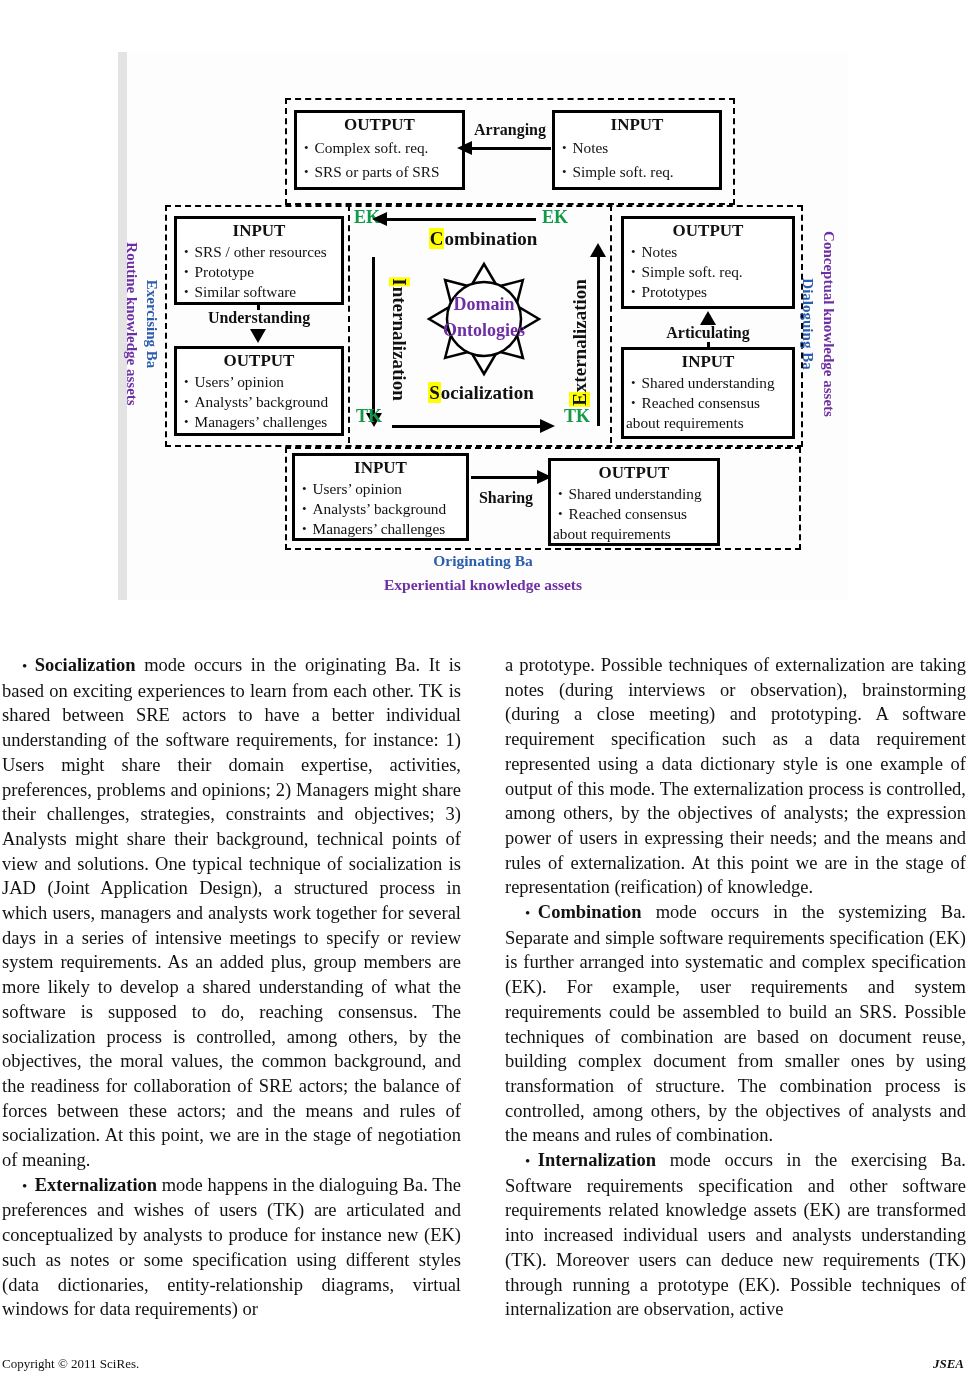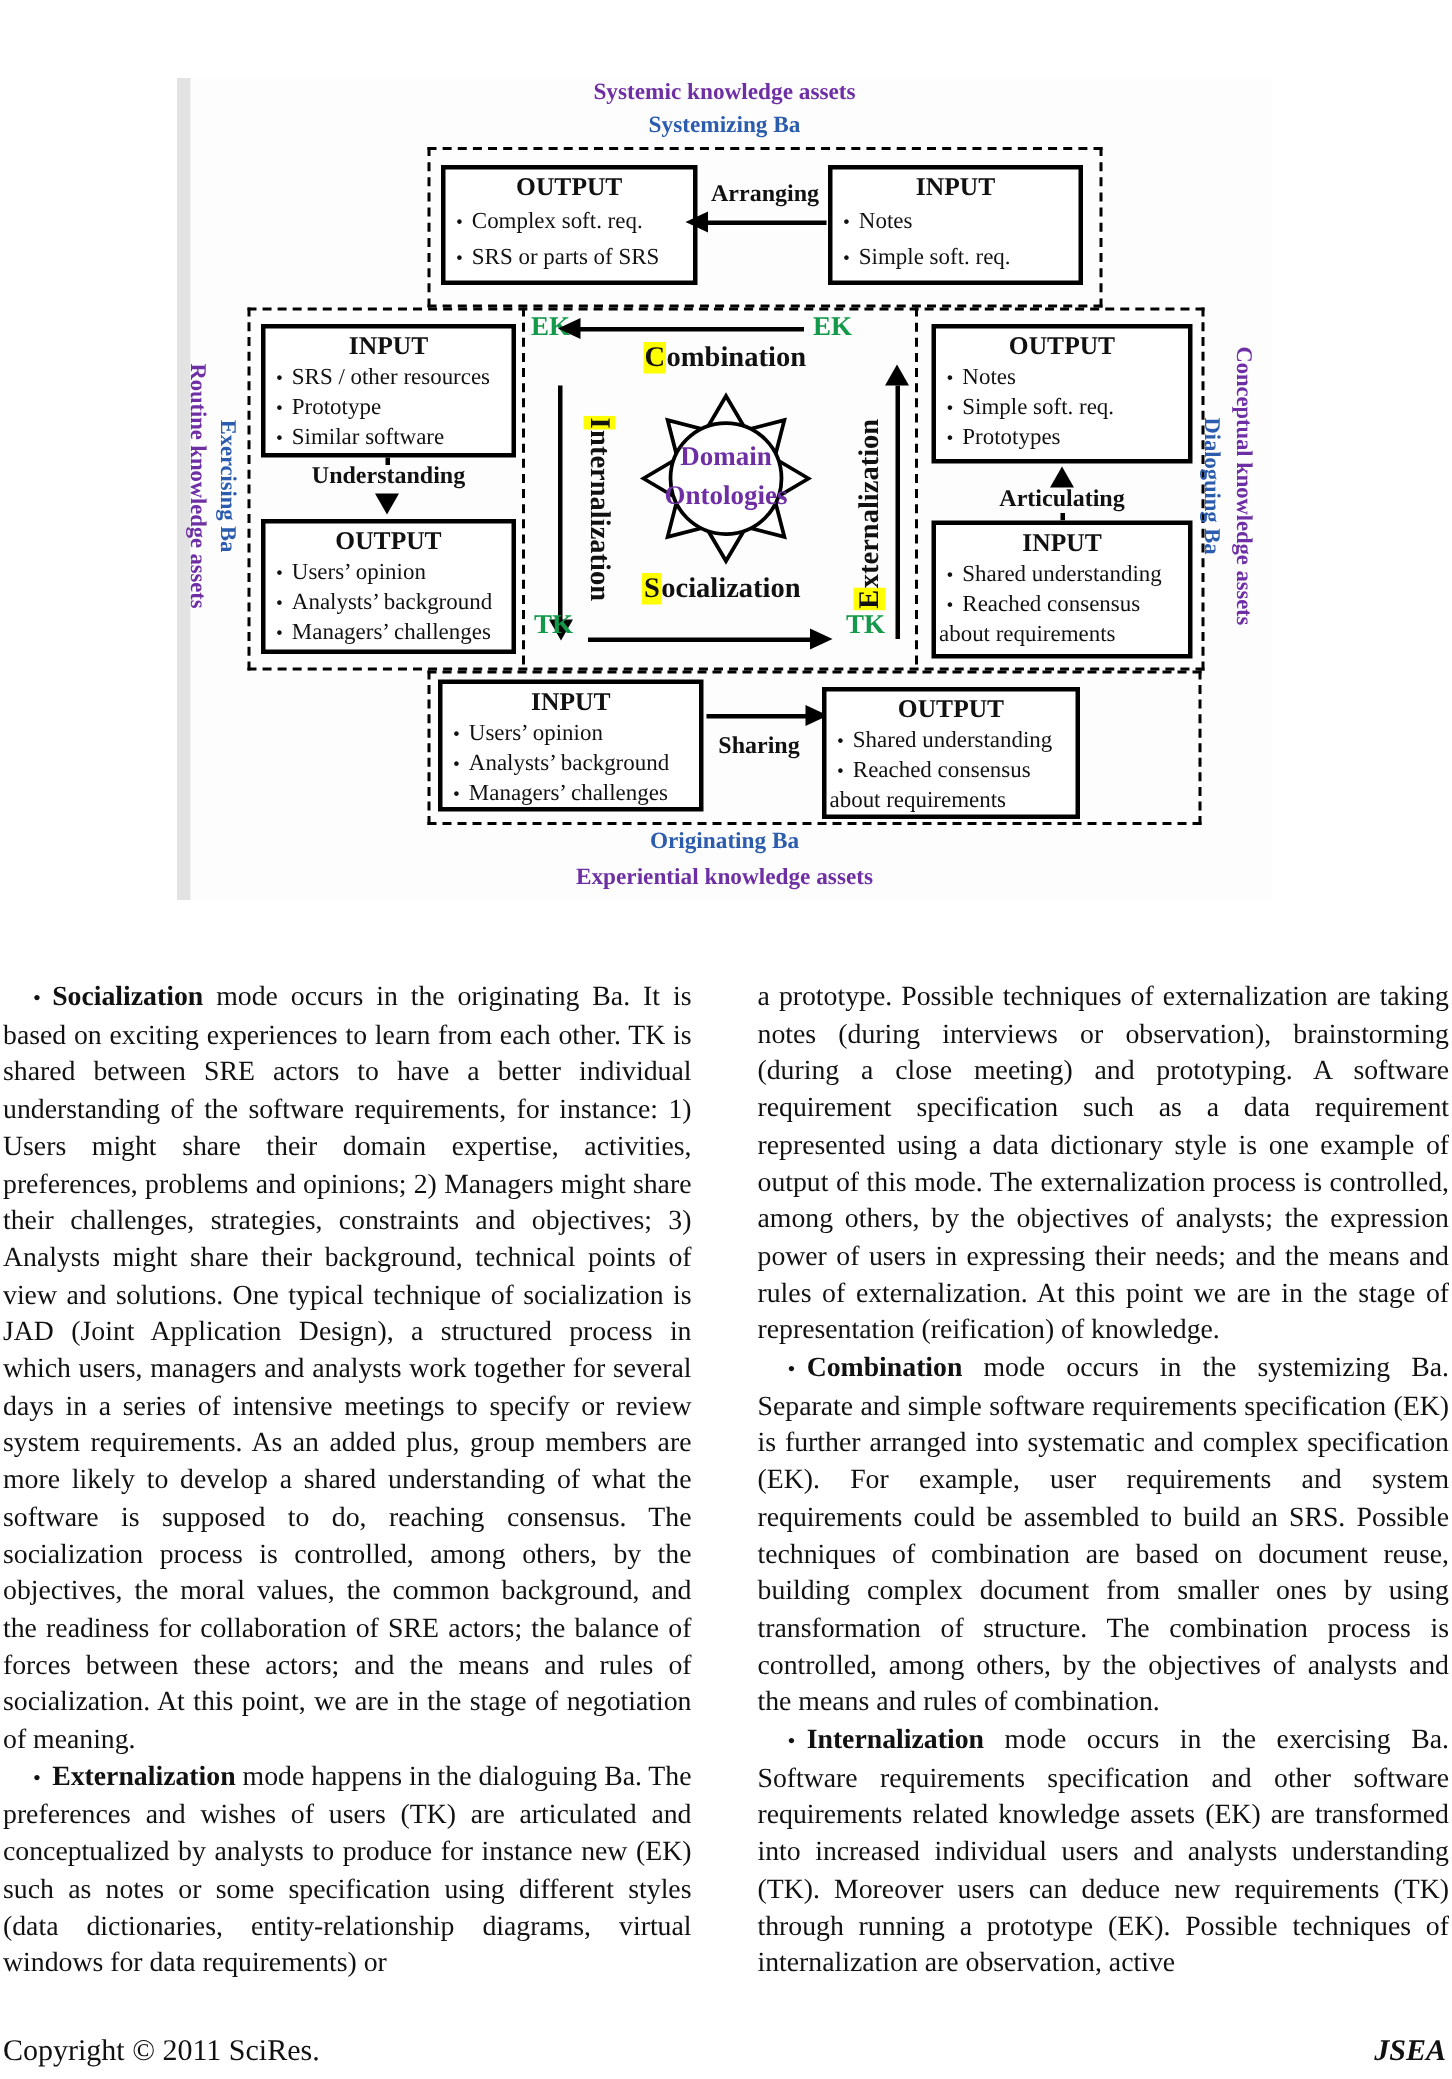--- a/index.html
+++ b/index.html
@@ -48,34 +48,32 @@
 
   
   .col{position:absolute;top:653px;font-size:18.5px;line-height:24.7px;text-align:justify;}
   .colL{left:2px;width:459px;}
   .colR{left:505px;width:461px;}
   .para{margin:0;text-indent:20px;}
   .para.cont{text-indent:0;}
   .pb{font-size:15px;}
 
   
-  .ftr{position:absolute;top:1356px;left:2px;right:4px;display:flex;justify-content:space-between;font-size:20px;font-family:Liberation Serif, serif;}
+  .ftr{position:absolute;top:1356px;left:2px;right:4px;display:flex;justify-content:space-between;font-size:13px;font-family:Liberation Serif, serif;}
   .journal{font-weight:bold;font-style:italic;}
 </style>
 </head>
 <body>
 
 <div class="page">
 
 
   <div class="fig">
     <div class="scanband"></div>
 
-    <div class="figlabel purple" style="top:1px;">Systemic knowledge assets</div>
-    <div class="figlabel blue" style="top:23px;">Systemizing Ba</div>
 
     <div class="drect" style="left:167px;top:46px;width:446px;height:103px;"></div>
     <div class="sbox sp" style="left:176px;top:58px;width:171px;height:80px;">
       <div class="sbox-title">OUTPUT</div>
       <div class="items">
           <div class="li">
             <span class="blt">•</span>
             <span>Complex soft. req.</span>
           </div>
           <div class="li">

